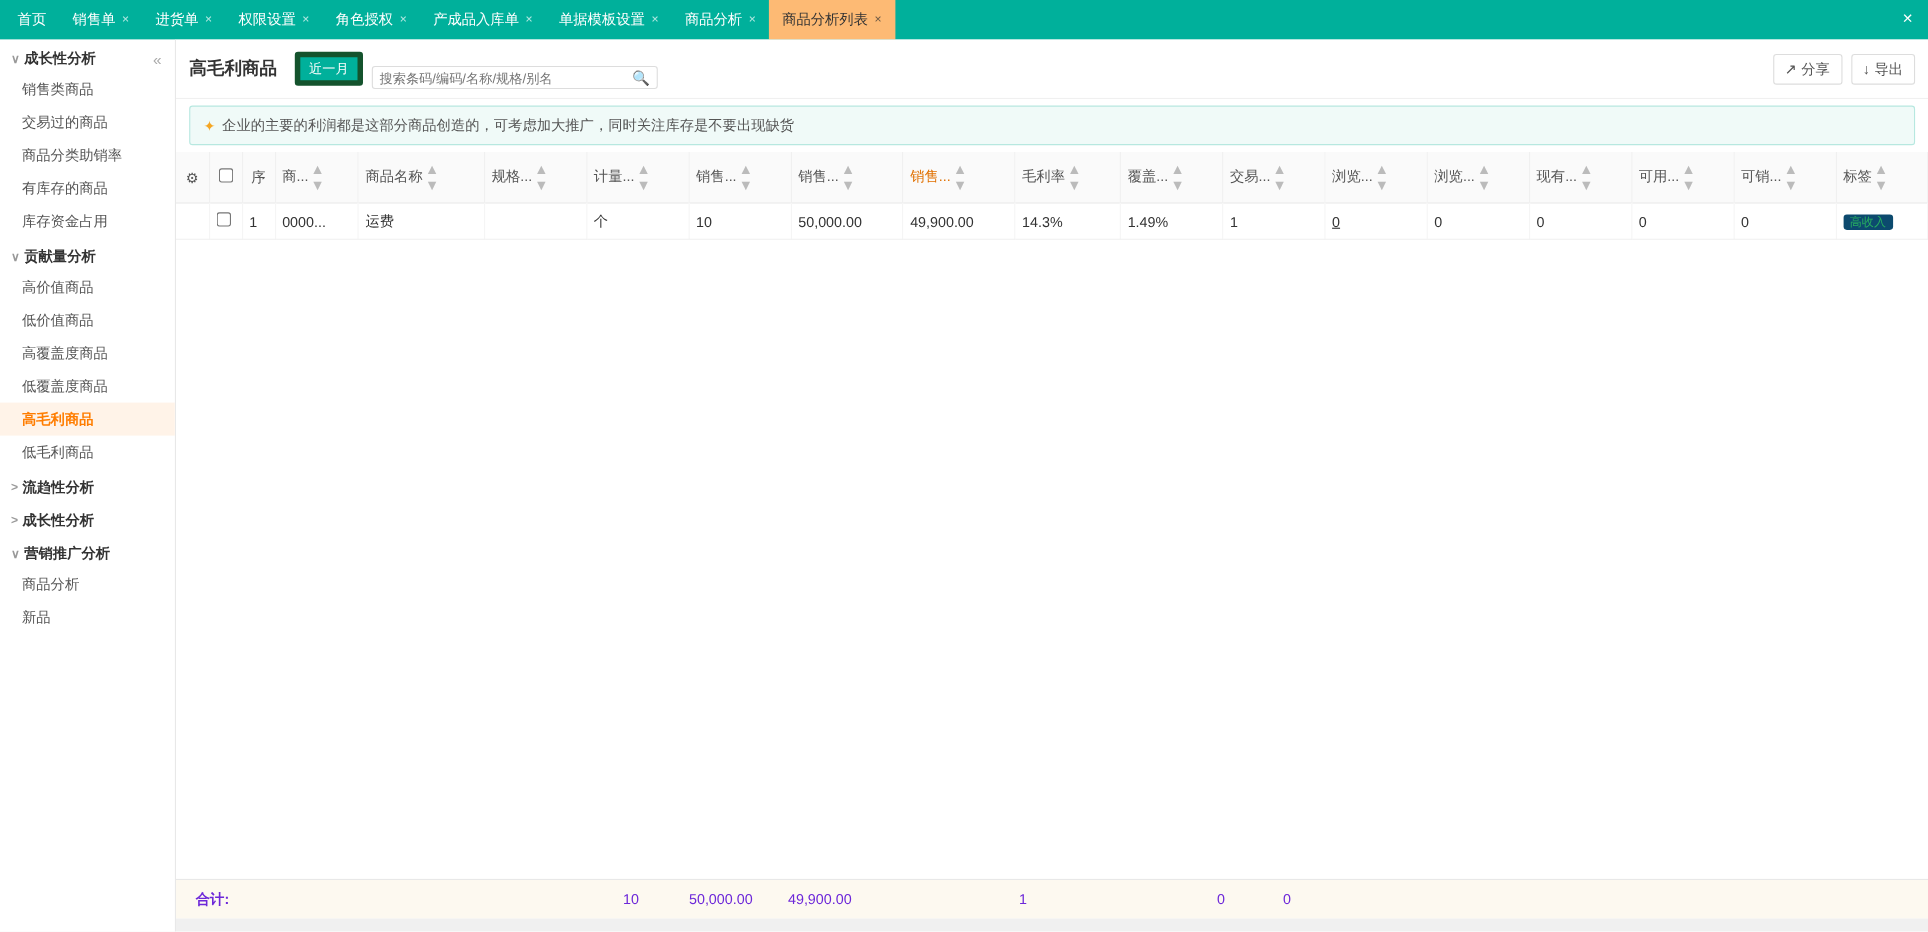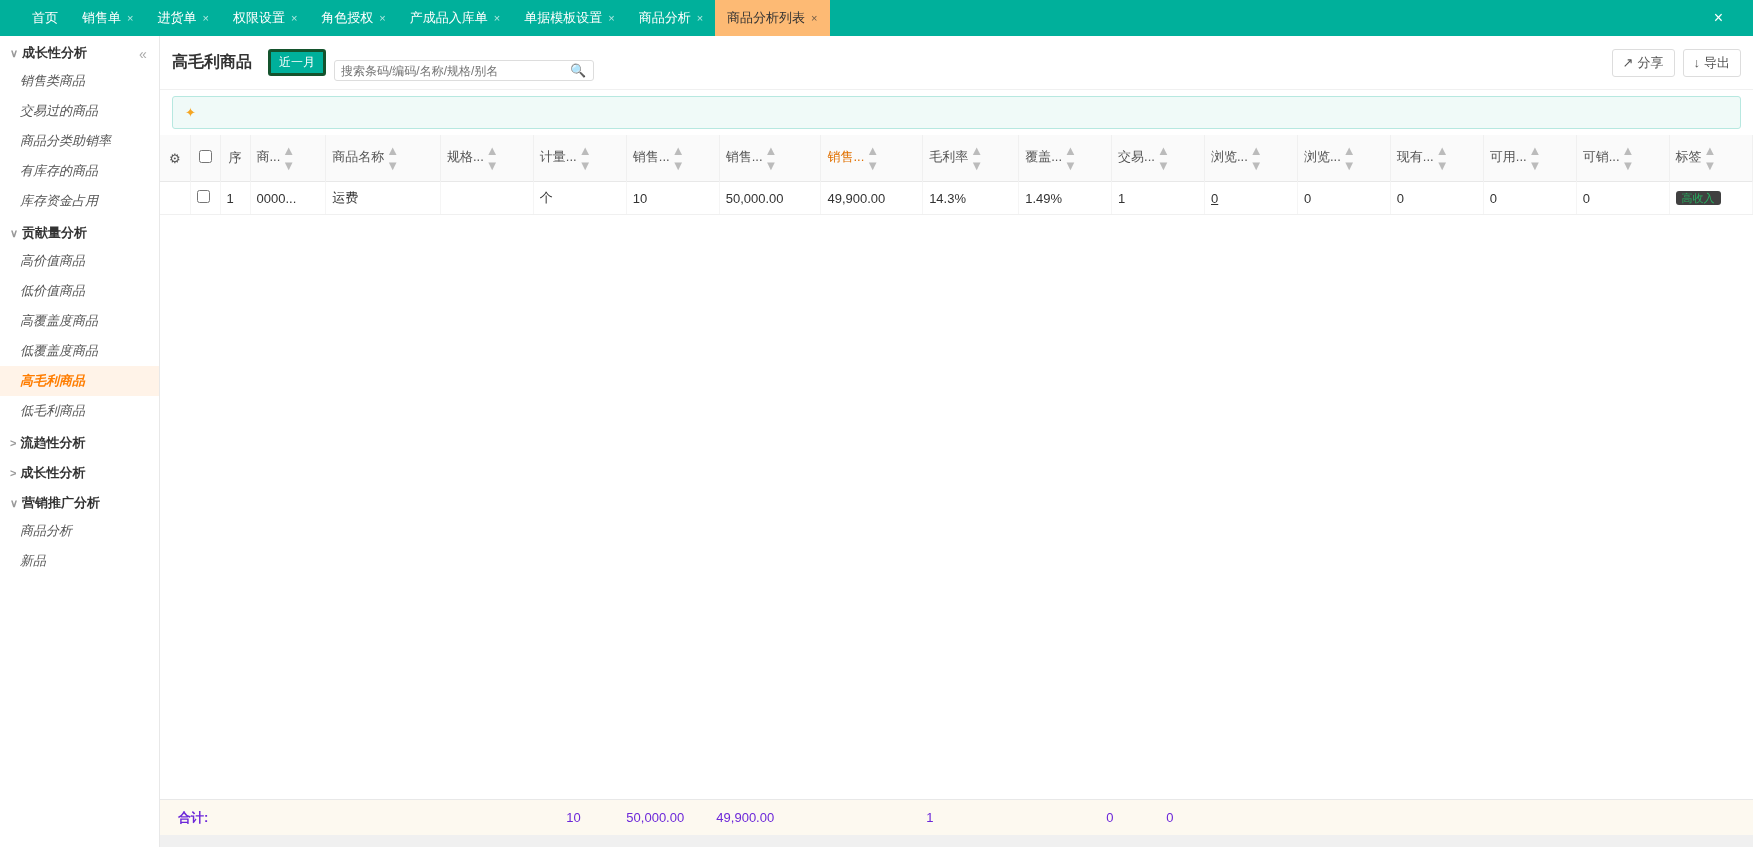--- a/index.html
+++ b/index.html
@@ -4,21 +4,21 @@
   <style>
     * { box-sizing: border-box; margin: 0; padding: 0; font-family: 'Microsoft YaHei', sans-serif; font-size: 13px; }
     body { background: #f5f5f5; overflow: hidden; }
 
     
     .top-nav {
       display: flex;
       align-items: center;
       background: #00b09b;
       height: 36px;
-      padding: 0 20px;
+      padding: 0 4px;
       color: #fff;
       justify-content: flex-end;
     }
     .top-nav .nav-item {
       padding: 0 12px;
       height: 36px;
       display: flex;
       align-items: center;
       cursor: pointer;
       white-space: nowrap;
@@ -81,21 +81,20 @@
     .sidebar-group-title .arrow {
       margin-right: 4px;
       font-size: 11px;
       color: #999;
     }
     .sidebar-item {
       padding: 6px 10px 6px 20px;
       color: #555;
       cursor: pointer;
       font-size: 13px;
-      font-style: italic;
     }
     .sidebar-item.active {
       background: #fff3e8;
       color: #ff7d00;
       font-weight: bold;
     }
 
     
     .content-area {
       flex: 1;
@@ -115,21 +114,21 @@
       gap: 8px;
     }
     .content-title {
       font-size: 16px;
       font-weight: bold;
       color: #333;
       margin-right: 8px;
     }
     .filter-btn {
       padding: 2px 8px;
-      border: 3px solid #14532d;
+      border: 5px solid #14532d;
       border-radius: 3px;
       color: #00b09b;
       background: #fff;
       cursor: pointer;
       font-size: 12px;
     }
     .filter-btn.active {
       background: #00b09b;
       color: #fff;
     }
@@ -215,21 +214,21 @@
       vertical-align: middle;
     }
     td {
       padding: 7px 6px;
       border-bottom: 1px solid #f0f0f0;
       border-right: 1px solid #f5f5f5;
       color: #333;
       white-space: nowrap;
     }
     .badge-green {
-      background: #404040;
+      background: #0c4a6e;
       color: #27ae60;
       padding: 1px 6px;
       border-radius: 3px;
       font-size: 11px;
     }
     .link-underline {
       color: #333;
       text-decoration: underline;
       cursor: pointer;
     }
@@ -345,20 +344,21 @@
         <span>分享</span>
       </button>
       <button class="action-btn">
         <span>↓</span>
         <span>导出</span>
       </button>
     </div>
 
     <div class="info-banner">
       <span class="tip-icon">✦</span>
+      <span>企业的主要的利润都是这部分商品创造的，可考虑加大推广，同时关注库存是不要出现缺货</span>
     </div>
 
     <div class="table-wrapper">
       <table>
         <thead>
           <tr>
             <th class="th-settings">⚙</th>
             <th class="checkbox-col">
               <input type="checkbox" style="">
             </th>

